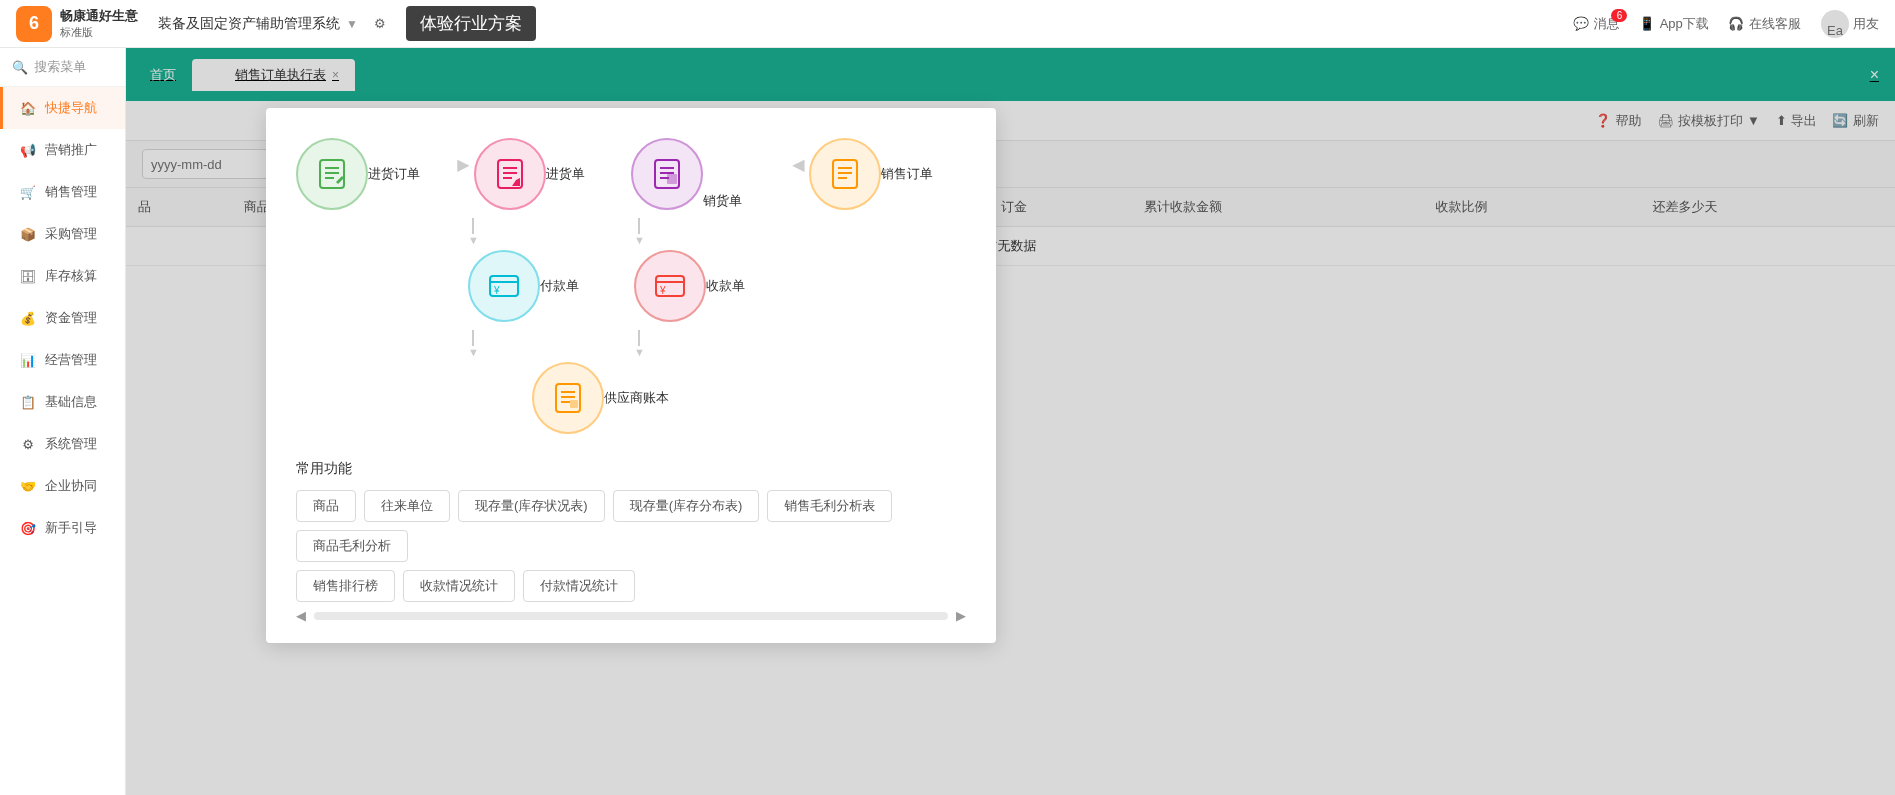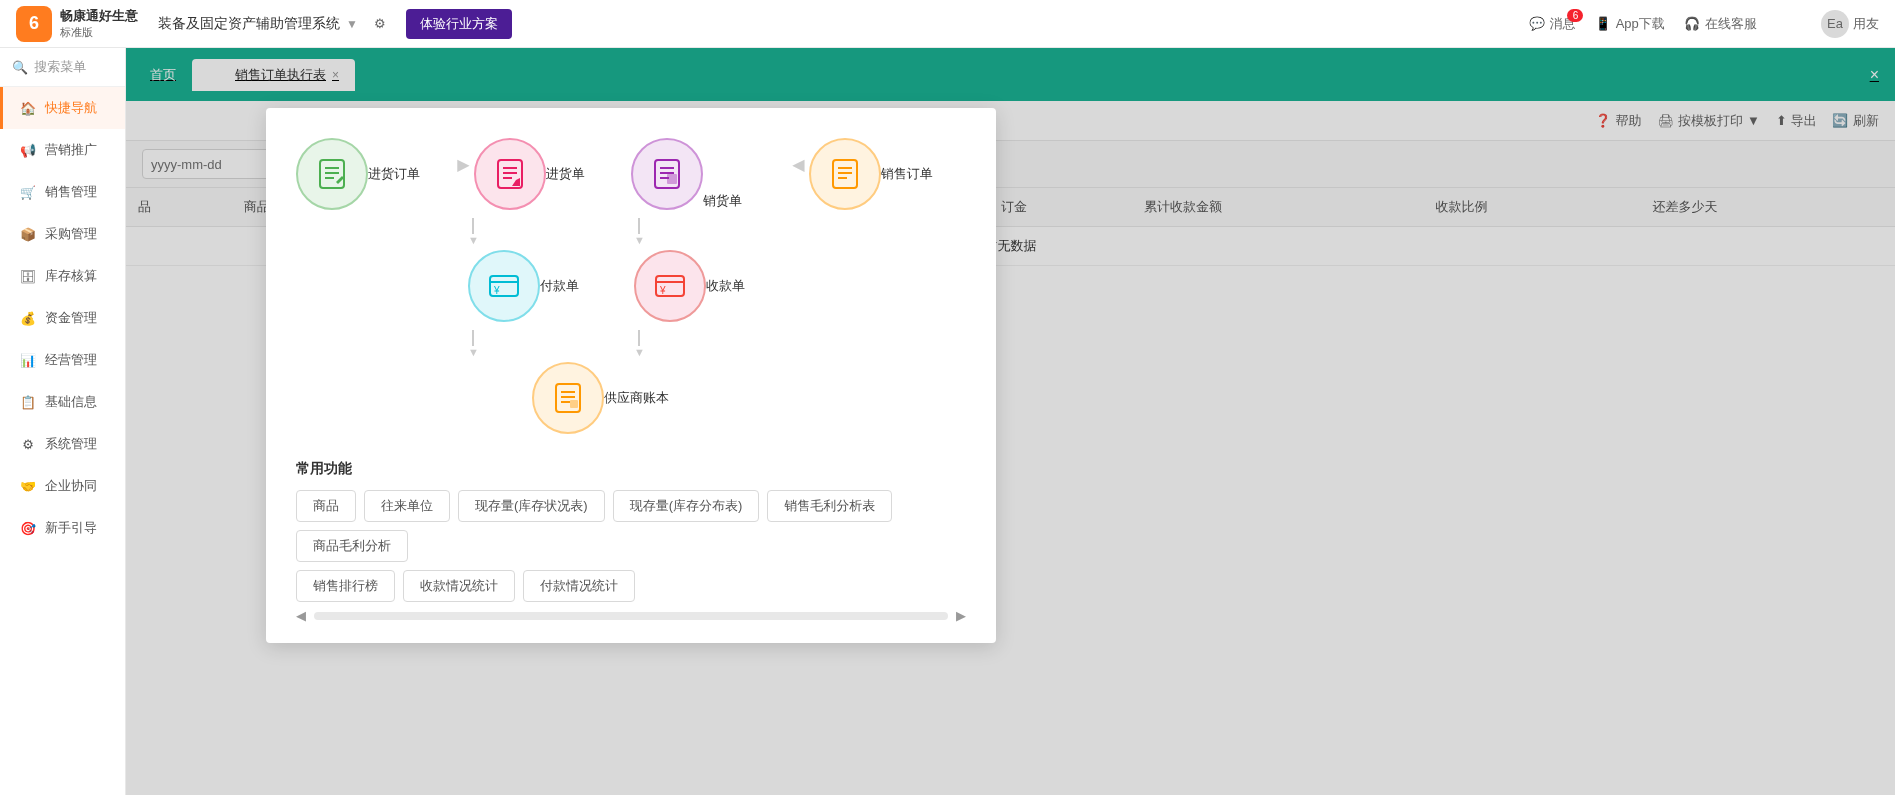--- a/index.html
+++ b/index.html
@@ -14,25 +14,25 @@
 
     
     .logo-area { display: flex; align-items: center; gap: 8px; min-width: 126px; }
     .logo-icon { width: 36px; height: 36px; background: #ff7c1f; border-radius: 8px; display: flex; align-items: center; justify-content: center; color: white; font-size: 18px; font-weight: bold; }
     .logo-text { font-size: 11px; color: #666; line-height: 1.3; }
     .logo-text .main { font-size: 13px; color: #333; font-weight: bold; }
     .system-title { display: flex; align-items: center; gap: 6px; margin-left: 16px; font-size: 14px; color: #333; }
     .system-title .title-text { font-weight: 500; }
     .system-title .arrow-down { color: #999; font-size: 12px; }
     .gear-btn { width: 28px; height: 28px; display: flex; align-items: center; justify-content: center; color: #666; cursor: pointer; margin-left: 8px; }
-    .experience-btn { background: #4c1d95; color: white; border: none; border-radius: 4px; padding: 6px 14px; cursor: pointer; font-size: 13px; margin-left: 12px; }
+    .experience-btn { background: #404040; color: white; border: none; border-radius: 4px; padding: 6px 14px; cursor: pointer; font-size: 17px; margin-left: 12px; }
     .top-right { margin-left: auto; display: flex; align-items: center; gap: 20px; }
     .top-right-item { display: flex; align-items: center; gap: 4px; color: #666; font-size: 13px; cursor: pointer; position: relative; }
     .badge { position: absolute; top: -6px; right: -8px; background: #f5222d; color: white; border-radius: 8px; font-size: 10px; padding: 1px 4px; min-width: 16px; text-align: center; }
-    .user-avatar { width: 28px; height: 28px; border-radius: 50%; background: #d9d9d9; display: flex; align-items: center; justify-content: center; color: #666; margin-left: 44px; }
+    .user-avatar { width: 28px; height: 28px; border-radius: 50%; background: #d9d9d9; display: flex; align-items: flex-end; justify-content: center; color: #666; }
 
     
     .tab-bar { height: 53px; background: #1ab394; display: flex; align-items: center; padding: 0 8px; flex-shrink: 0; text-decoration: underline; }
     .tab { padding: 0 16px; height: 32px; display: flex; align-items: center; gap: 6px; cursor: pointer; border-radius: 4px 4px 0 0; font-size: 13px; }
     .tab.home { color: white; background: transparent; }
     .tab.active { background: white; color: #333; padding-left: 43px; }
     .tab .close-btn { color: #999; font-size: 12px; cursor: pointer; }
     .tab-bar-close { margin-left: auto; color: white; cursor: pointer; font-size: 16px; padding: 0 8px; }
 
     
@@ -71,21 +71,21 @@
     .flow-icon-circle.green { background: #e8f5e9; color: #4caf50; border: 2px solid #a5d6a7; }
     .flow-icon-circle.red { background: #fce4ec; color: #e91e63; border: 2px solid #f48fb1; }
     .flow-icon-circle.purple { background: #f3e5f5; color: #9c27b0; border: 2px solid #ce93d8; }
     .flow-icon-circle.orange { background: #fff3e0; color: #ff9800; border: 2px solid #ffcc80; }
     .flow-icon-circle.cyan { background: #e0f7fa; color: #00bcd4; border: 2px solid #80deea; }
     .flow-icon-circle.pink { background: #fce4ec; color: #f44336; border: 2px solid #ef9a9a; }
     .flow-label { font-size: 13px; color: #333; text-align: center; }
 
     
     .common-funcs { margin-top: 10px; }
-    .common-funcs-title { font-size: 14px; color: #333; font-weight: 700; margin-bottom: 12px; }
+    .common-funcs-title { font-size: 14px; color: #333; font-weight: 400; margin-bottom: 12px; }
     .func-buttons { display: flex; flex-wrap: wrap; gap: 8px; }
     .func-btn { border: 1px solid #d9d9d9; border-radius: 4px; padding: 6px 16px; font-size: 13px; color: #555; cursor: pointer; background: white; }
 
     
     .scroll-hint { display: flex; align-items: center; gap: 8px; padding: 6px 0 0 0; }
     .scroll-bar { flex: 1; height: 8px; background: #e8e8e8; border-radius: 4px; }
     .scroll-arrow { color: #999; cursor: pointer; }
     .flow-col { display: flex; flex-direction: row; align-items: center; }
   </style>
 </head>

